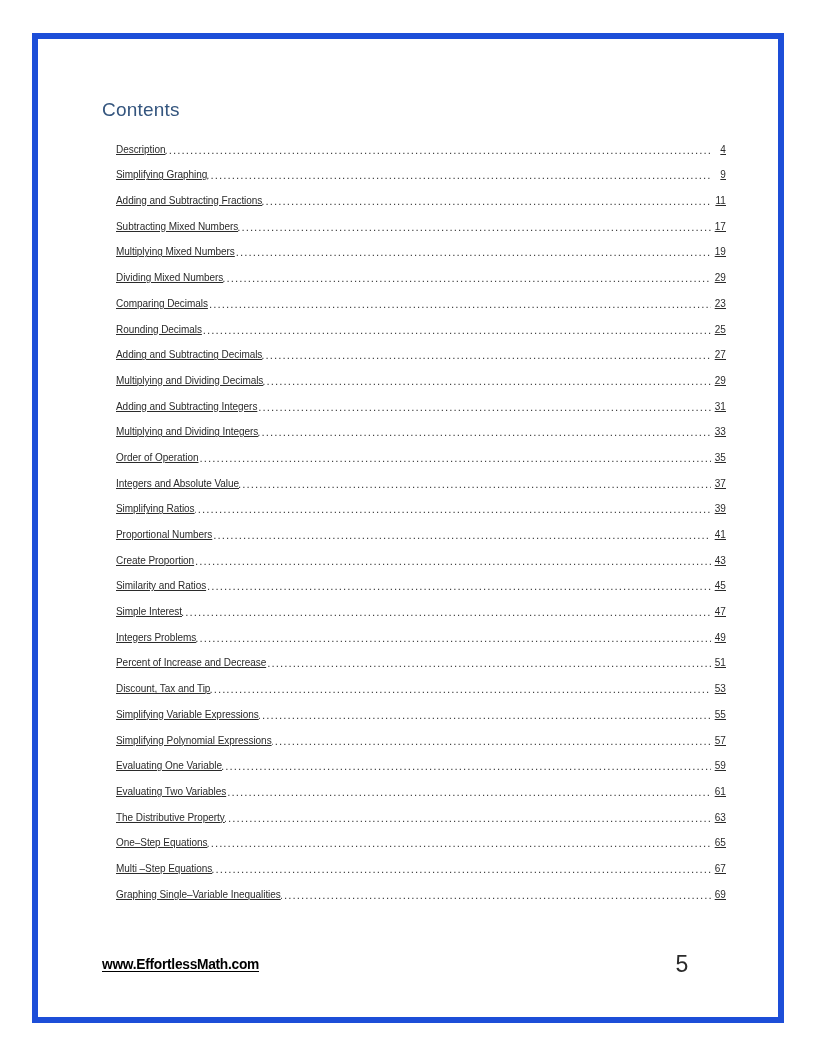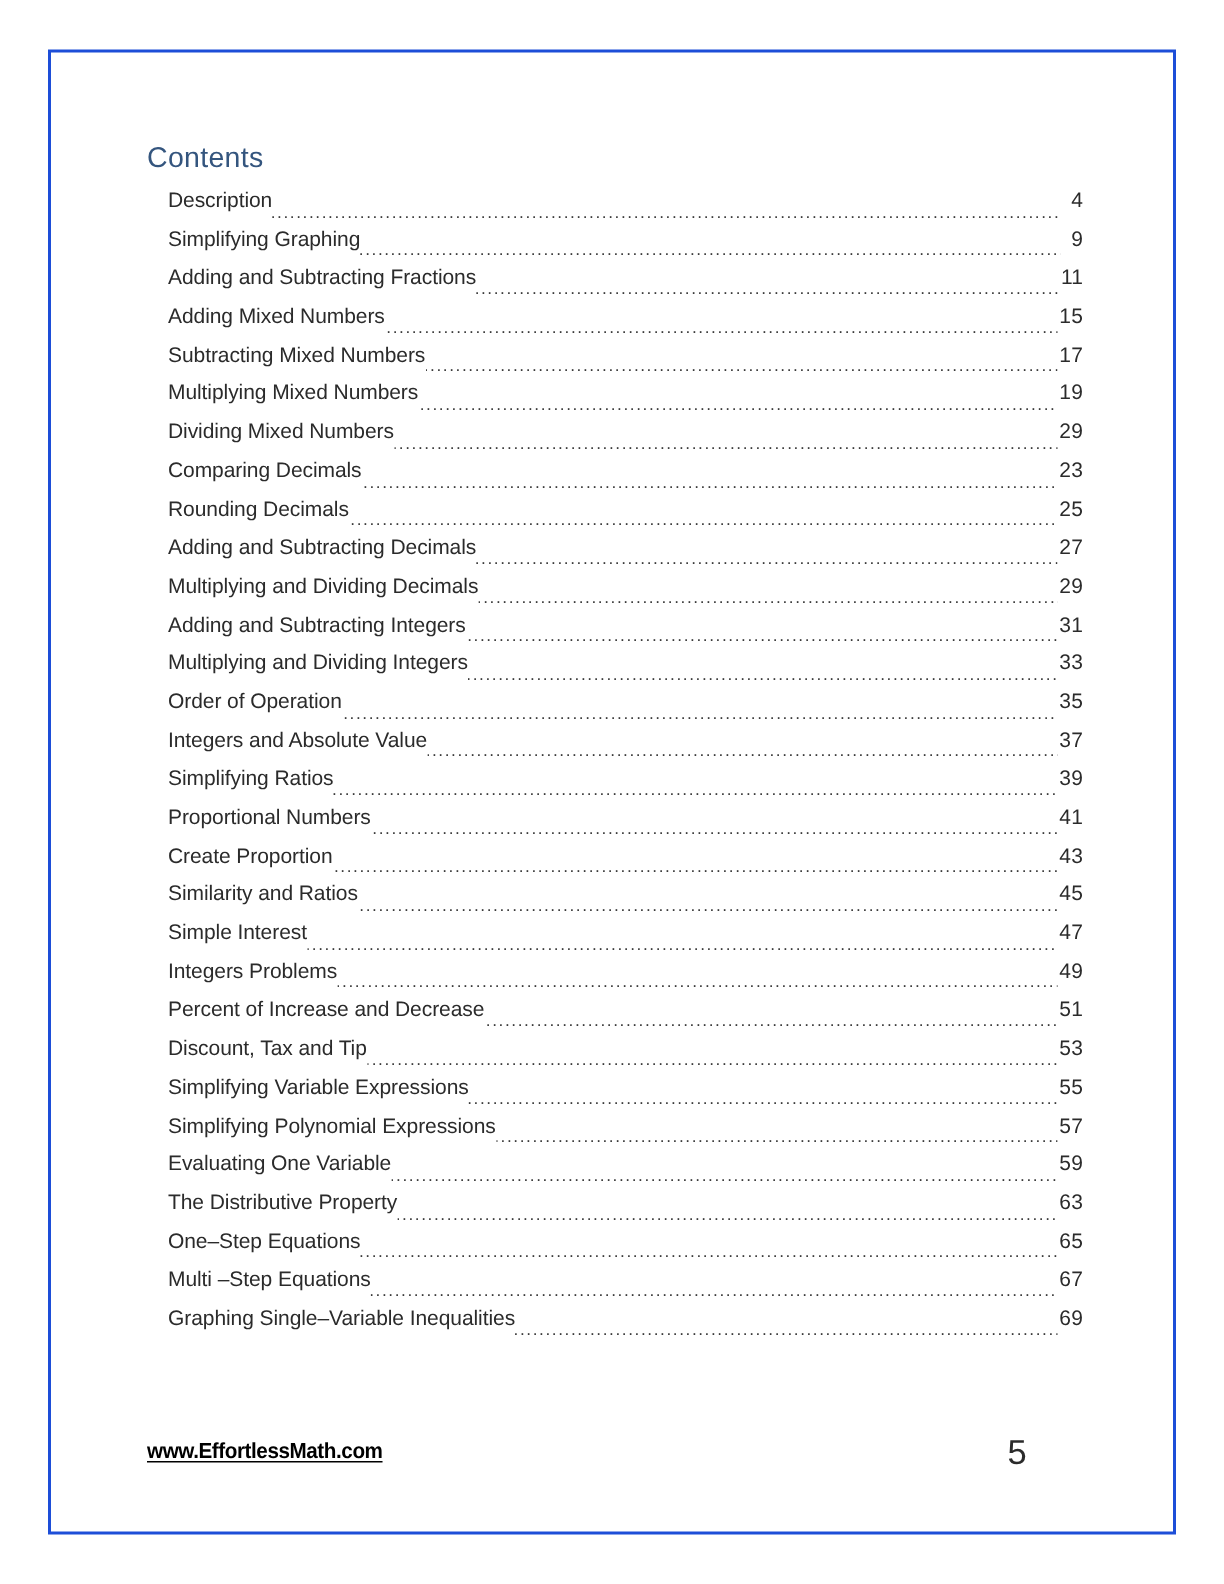--- a/index.html
+++ b/index.html
@@ -14,21 +14,21 @@
     font-family: "Liberation Sans", sans-serif;
     -webkit-font-smoothing: antialiased;
   }
 
   #page-frame {
     position: absolute;
     left: 32px;
     top: 33px;
     width: 752px;
     height: 990px;
-    border: 2px solid #1d4ed8;
+    border: 6px solid #1d4ed8;
     box-sizing: border-box;
     background: #ffffff;
   }
 
   #content-area {
     position: absolute;
     left: 64px;   
     top: 60px;    
     width: 624px;
   }
@@ -45,30 +45,31 @@
   }
 
   #toc-list {
     margin: 0;
     padding: 0;
     list-style: none;
   }
 
   .toc-entry {
     display: flex;
-    align-items: flex-start;
+    align-items: flex-end;
     width: 100%;
     height: 25.7px;
-    font-size: 14px;
+    font-size: 10px;
     color: #2b2b2b;
     font-family: "Liberation Sans", sans-serif;
     white-space: nowrap;
     overflow: hidden;
     padding-left: 14px;
     box-sizing: border-box;
+    text-decoration: underline;
   }
 
   .toc-label {
     flex: 0 0 auto;
     letter-spacing: -0.05px;
   }
 
   .toc-leader {
     flex: 1 1 auto;
     overflow: hidden;
@@ -152,25 +153,20 @@
         <li class="toc-entry tight">
           <span class="toc-label">Simplifying Graphing</span>
           <span class="toc-leader"></span>
           <span class="toc-page">9</span>
         </li>
         <li class="toc-entry tight">
           <span class="toc-label">Adding and Subtracting Fractions</span>
           <span class="toc-leader"></span>
           <span class="toc-page">11</span>
         </li>
-        <li class="toc-entry">
-          <span class="toc-label">Adding Mixed Numbers</span>
-          <span class="toc-leader"></span>
-          <span class="toc-page">15</span>
-        </li>
         <li class="toc-entry tight">
           <span class="toc-label">Subtracting Mixed Numbers</span>
           <span class="toc-leader"></span>
           <span class="toc-page">17</span>
         </li>
         <li class="toc-entry">
           <span class="toc-label">Multiplying Mixed Numbers</span>
           <span class="toc-leader"></span>
           <span class="toc-page">19</span>
         </li>
@@ -266,20 +262,25 @@
         </li>
         <li class="toc-entry tight">
           <span class="toc-label">Simplifying Polynomial Expressions</span>
           <span class="toc-leader"></span>
           <span class="toc-page">57</span>
         </li>
         <li class="toc-entry tight">
           <span class="toc-label">Evaluating One Variable</span>
           <span class="toc-leader"></span>
           <span class="toc-page">59</span>
+        </li>
+        <li class="toc-entry">
+          <span class="toc-label">Evaluating Two Variables</span>
+          <span class="toc-leader"></span>
+          <span class="toc-page">61</span>
         </li>
         <li class="toc-entry tight">
           <span class="toc-label">The Distributive Property</span>
           <span class="toc-leader"></span>
           <span class="toc-page">63</span>
         </li>
         <li class="toc-entry tight">
           <span class="toc-label">One–Step Equations</span>
           <span class="toc-leader"></span>
           <span class="toc-page">65</span>

